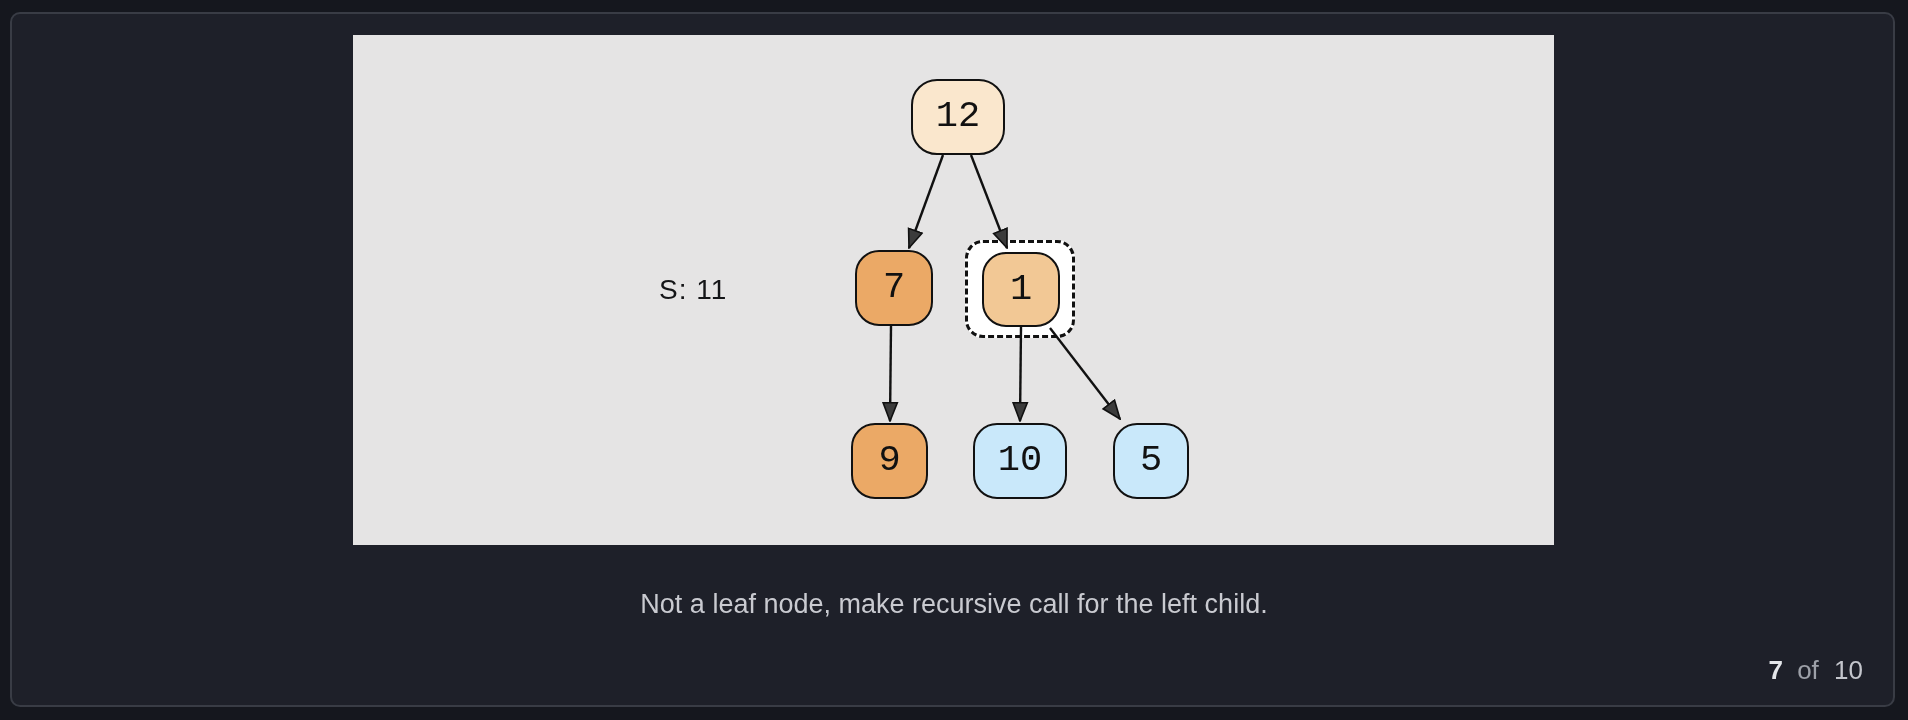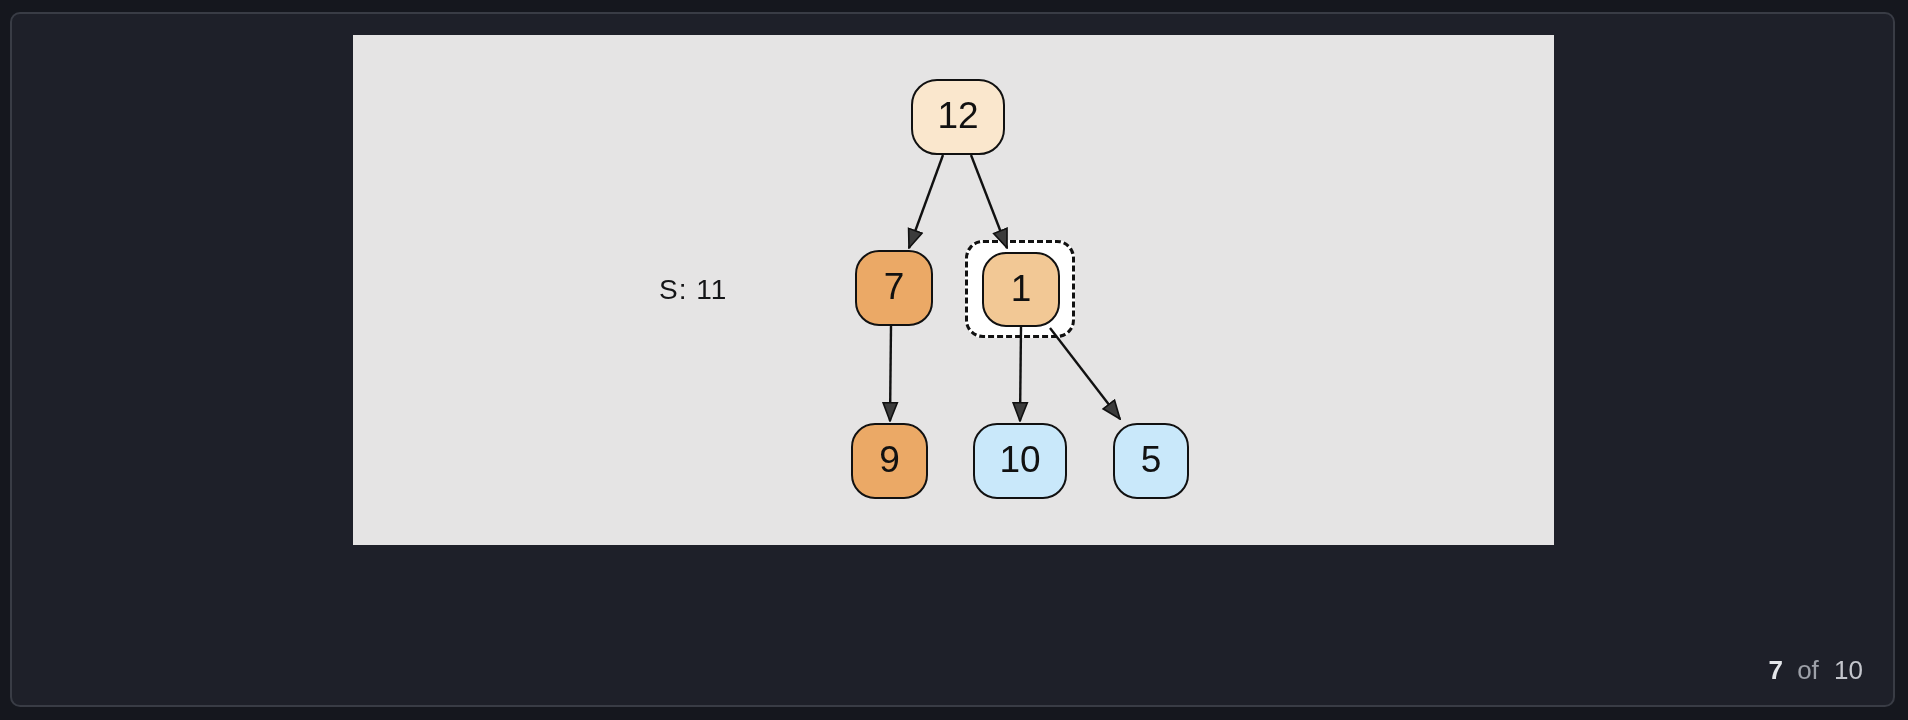--- a/index.html
+++ b/index.html
@@ -53,21 +53,21 @@
     border-radius: 18px;
     z-index: 1;
   }
   .node {
     position: absolute;
     display: flex;
     align-items: center;
     justify-content: center;
     border: 2px solid #111111;
     border-radius: 24px;
-    font-family: Liberation Sans, sans-serif;
+    font-family: Liberation Mono, monospace;
     font-size: 37px;
     color: #111111;
     z-index: 3;
     padding-bottom: 2px;
   }
   .node-12 { left: 558px; top: 44px;  width: 94px; height: 76px; border-radius: 26px; }
   .node-7  { left: 502px; top: 215px; width: 78px; height: 76px; }
   .node-1  { left: 629px; top: 217px; width: 78px; height: 75px; }
   .node-9  { left: 498px; top: 388px; width: 77px; height: 76px; }
   .node-10 { left: 620px; top: 388px; width: 94px; height: 76px; }
@@ -135,20 +135,21 @@
     <div class="node node-10" style="background-color: rgb(201, 232, 250);">
       <span>10</span>
     </div>
 
     <div class="node node-5" style="background-color: rgb(201, 232, 250);">
       <span>5</span>
     </div>
 
   </div>
 
+  <div class="caption">Not a leaf node, make recursive call for the left child.</div>
 
   <div class="pagination">
     <span class="current">7</span>
     <span class="sep">of</span>
     <span class="total">10</span>
   </div>
 
 </div>
 
 </body></html>

